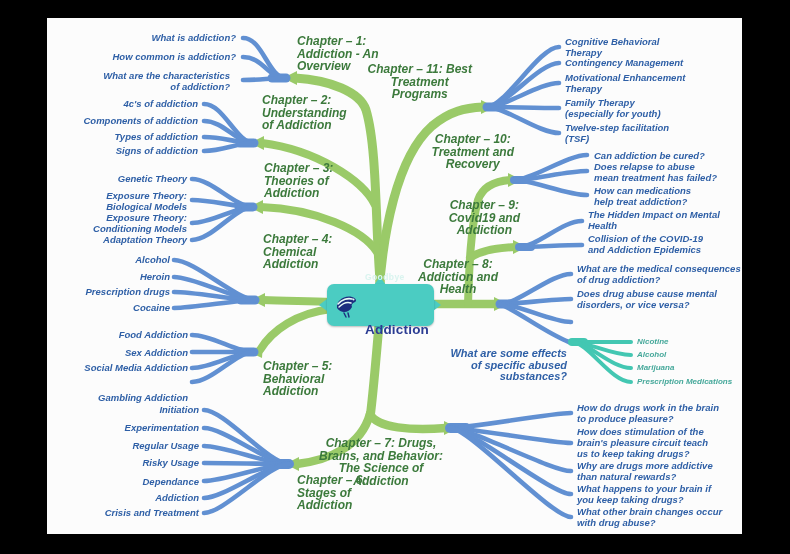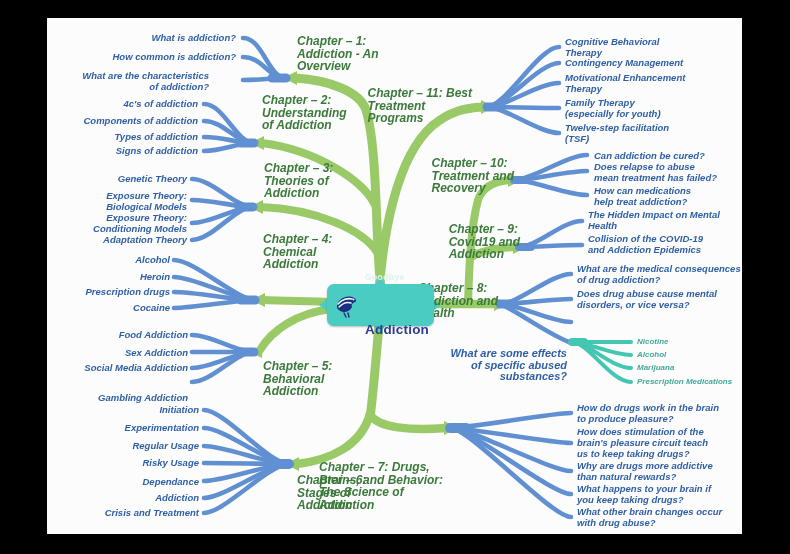--- a/index.html
+++ b/index.html
@@ -4,21 +4,21 @@
 <style>
   html,body{margin:0;padding:0;background:#000;}
   .stage{position:relative;width:790px;height:554px;background:#000;overflow:hidden;
          font-family:"Liberation Sans",sans-serif;}
   .canvas{position:absolute;left:47px;top:18px;width:695px;height:516px;background:#fcfcfc;}
   svg.links{position:absolute;left:0;top:0;width:790px;height:554px;z-index:2;}
   .txt{position:absolute;z-index:3;white-space:pre-line;}
   .leaf{font:italic 700 9.5px/11px "Liberation Sans",sans-serif;color:#2e5fa6;}
   .leaf.r{text-align:right;}
   .chapter{font:italic 700 12px/12.5px "Liberation Sans",sans-serif;color:#3c7a3c;}
-  .chapter.r{text-align:left;margin-top:24px;}
+  .chapter.r{text-align:center;}
   .subq{font:italic 700 11px/11.5px "Liberation Sans",sans-serif;color:#2e5fa6;text-align:right;}
   .tealleaf{font:italic 700 8px/10px "Liberation Sans",sans-serif;color:#45a89a;}
   .center-node{position:absolute;left:327px;top:284px;width:107px;height:42px;z-index:4;
     background:#4bccc2;border-radius:7px;box-shadow:0 1px 2px rgba(0,0,0,.25);
     display:flex;align-items:center;}
   .bird{margin-left:5px;flex:0 0 auto;}
   .brand{margin-left:3px;display:flex;flex-direction:column;gap:41px;}
   .brand-top{font:700 8.5px/9px "Liberation Sans",sans-serif;color:#d9f4ef;letter-spacing:.4px;}
   .brand-bottom{font:800 13.5px/14px "Liberation Sans",sans-serif;color:#2b3c93;letter-spacing:.2px;}
 </style>
@@ -132,21 +132,21 @@
       <polygon points="433,299 433,311 441,305"></polygon>
       <polygon points="327,299 327,311 319,305"></polygon>
     </g>
   </svg>
 
   <div class="txt chapter" style="left:297px;top:35px;">Chapter – 1:
 Addiction - An
 Overview</div>
   <div class="txt leaf r" style="right:554px;top:32px;">What is addiction?</div>
   <div class="txt leaf r" style="right:554px;top:51px;">How common is addiction?</div>
-  <div class="txt leaf r" style="right:581px;top:70px;">What are the characteristics
+  <div class="txt leaf r" style="right:560px;top:70px;">What are the characteristics
 of addiction?</div>
 
   <div class="txt chapter" style="left:262px;top:94px;">Chapter – 2:
 Understanding
 of Addiction</div>
   <div class="txt leaf r" style="right:592px;top:98px;">4c's of addiction</div>
   <div class="txt leaf r" style="right:592px;top:115px;">Components of addiction</div>
   <div class="txt leaf r" style="right:592px;top:131px;">Types of addiction</div>
   <div class="txt leaf r" style="right:592px;top:145px;">Signs of addiction</div>
 

